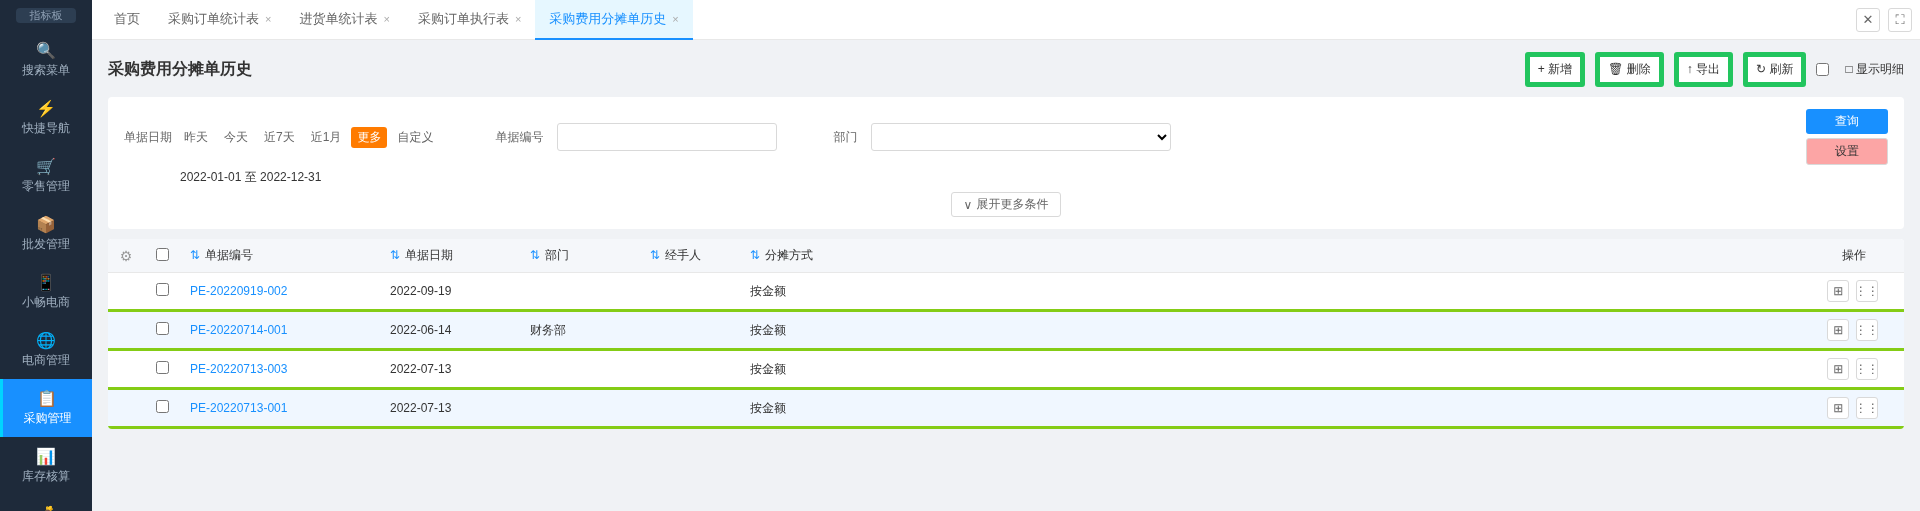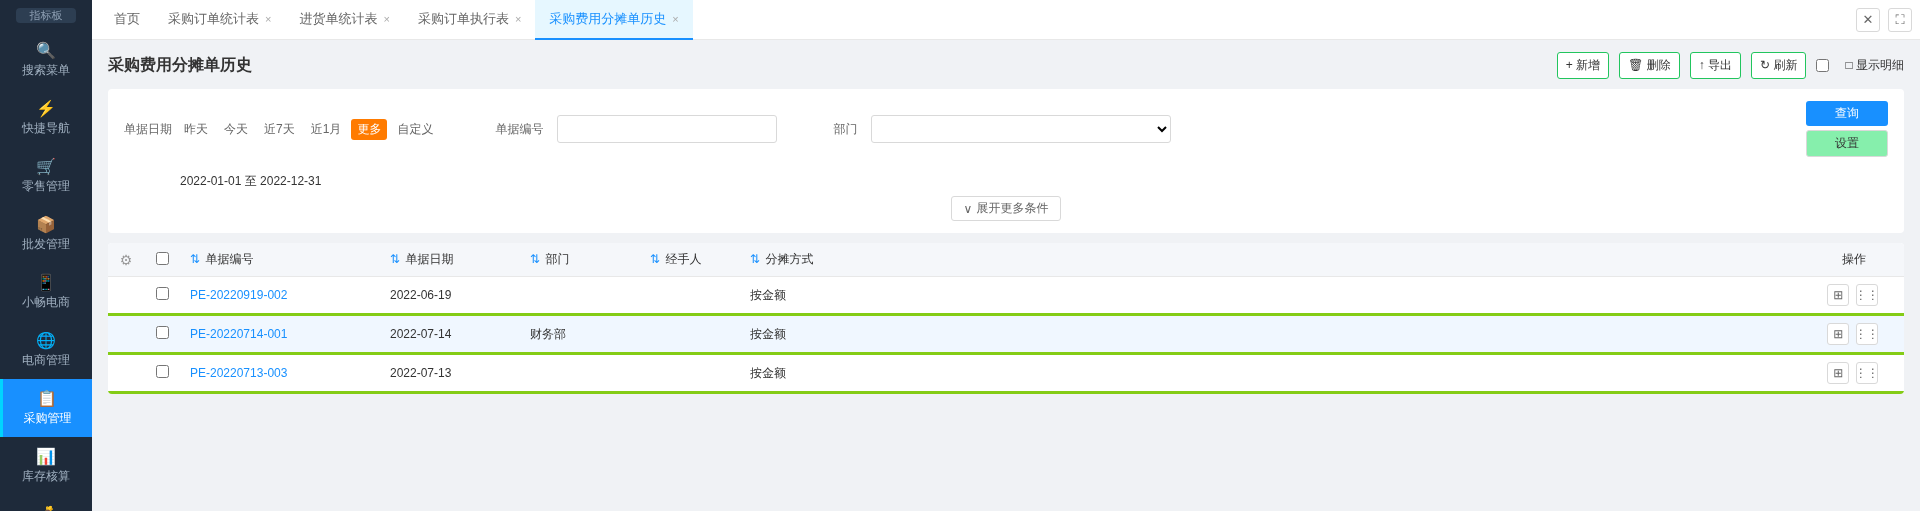--- a/index.html
+++ b/index.html
@@ -123,21 +123,21 @@
       display: flex;
       align-items: center;
       gap: 10px;
     }
     .action-btn {
       display: flex;
       align-items: center;
       gap: 3px;
       padding: 4px 8px;
       background: #fff;
-      border: 1px solid #22c55e;
+      border: 5px solid #22c55e;
       border-radius: 3px;
       cursor: pointer;
       font-size: 12px;
       color: #333;
     }
     .show-columns-btn {
       display: flex;
       align-items: center;
       gap: 12px;
       font-size: 12px;
@@ -216,21 +216,21 @@
       padding: 4px 16px;
       background: #1890ff;
       color: #fff;
       border: none;
       border-radius: 3px;
       cursor: pointer;
       font-size: 12px;
     }
     .settings-btn {
       padding: 4px 28px;
-      background: #86efac;
+      background: #fca5a5;
       border: 1px solid #d9d9d9;
       border-radius: 3px;
       cursor: pointer;
       font-size: 12px;
       color: #333;
       font-family: Liberation Mono, monospace;
     }
 
     .expand-more {
       text-align: center;
@@ -264,21 +264,21 @@
     }
     thead th {
       padding: 8px 10px;
       text-align: left;
       font-size: 12px;
       font-weight: normal;
       color: #333;
       border-bottom: 1px solid #e8e8e8;
       white-space: nowrap;
     }
-    thead th.sortable { cursor: pointer; }
+    thead th.sortable { cursor: pointer; font-family: Liberation Serif, serif; }
     .th-icon { color: #1890ff; margin-right: 2px; }
     tbody tr {
       border-bottom: 3px solid #84cc16;
     }
     tbody tr:nth-child(odd) { background: #fff; }
     tbody tr:nth-child(even) { background: #f0f7ff; }
     tbody td {
       padding: 7px 10px;
       font-size: 12px;
       color: #333;
@@ -426,21 +426,21 @@
           <span class="filter-label">部门</span>
           <select class="filter-select" style="margin-left:8px; flex:1; max-width:300px;">
             <option></option>
           </select>
         </div>
         <div style="display:flex; flex-direction:column; gap:4px;">
           <button class="search-btn">查询</button>
           <button class="settings-btn">设置</button>
         </div>
       </div>
-      <div class="date-range" style="margin-top:16px; margin-left:56px;">2022-01-01 至 2022-12-31</div>
+      <div class="date-range" style="margin-top:4px; margin-left:56px;">2022-01-01 至 2022-12-31</div>
       <div class="expand-more">
         <button class="expand-btn">
           <span>∨</span>
           <span>展开更多条件</span>
         </button>
       </div>
     </div>
 
     <div class="table-area">
       <table>
@@ -477,38 +477,38 @@
         </thead>
         <tbody id="table-body">
         <tr>
     <td class="col-gear"></td>
     <td class="col-check">
       <input type="checkbox" class="checkbox" style="">
     </td>
     <td class="col-no">
       <span class="link-cell">PE-20220919-002</span>
     </td>
-    <td class="col-date">2022-06-19</td>
+    <td class="col-date">2022-09-19</td>
     <td class="col-dept"></td>
     <td class="col-handler"></td>
     <td class="col-method">按金额</td>
     <td class="col-op" style="text-align:center;">
       <button class="op-btn" title="查看">⊞</button>
       <button class="op-btn" title="更多">⋮⋮</button>
     </td>
   </tr>
             <tr>
     <td class="col-gear"></td>
     <td class="col-check">
       <input type="checkbox" class="checkbox" style="">
     </td>
     <td class="col-no">
       <span class="link-cell">PE-20220714-001</span>
     </td>
-    <td class="col-date">2022-07-14</td>
+    <td class="col-date">2022-06-14</td>
     <td class="col-dept">财务部</td>
     <td class="col-handler"></td>
     <td class="col-method">按金额</td>
     <td class="col-op" style="text-align:center;">
       <button class="op-btn" title="查看">⊞</button>
       <button class="op-btn" title="更多">⋮⋮</button>
     </td>
   </tr>
             <tr>
     <td class="col-gear"></td>
@@ -520,18 +520,35 @@
     </td>
     <td class="col-date">2022-07-13</td>
     <td class="col-dept"></td>
     <td class="col-handler"></td>
     <td class="col-method">按金额</td>
     <td class="col-op" style="text-align:center;">
       <button class="op-btn" title="查看">⊞</button>
       <button class="op-btn" title="更多">⋮⋮</button>
     </td>
   </tr>
+            <tr>
+    <td class="col-gear"></td>
+    <td class="col-check">
+      <input type="checkbox" class="checkbox" style="">
+    </td>
+    <td class="col-no">
+      <span class="link-cell">PE-20220713-001</span>
+    </td>
+    <td class="col-date">2022-07-13</td>
+    <td class="col-dept"></td>
+    <td class="col-handler"></td>
+    <td class="col-method">按金额</td>
+    <td class="col-op" style="text-align:center;">
+      <button class="op-btn" title="查看">⊞</button>
+      <button class="op-btn" title="更多">⋮⋮</button>
+    </td>
+  </tr>
           </tbody>
       </table>
     </div>
 
   </div>
 </div>
 
 </body></html>

